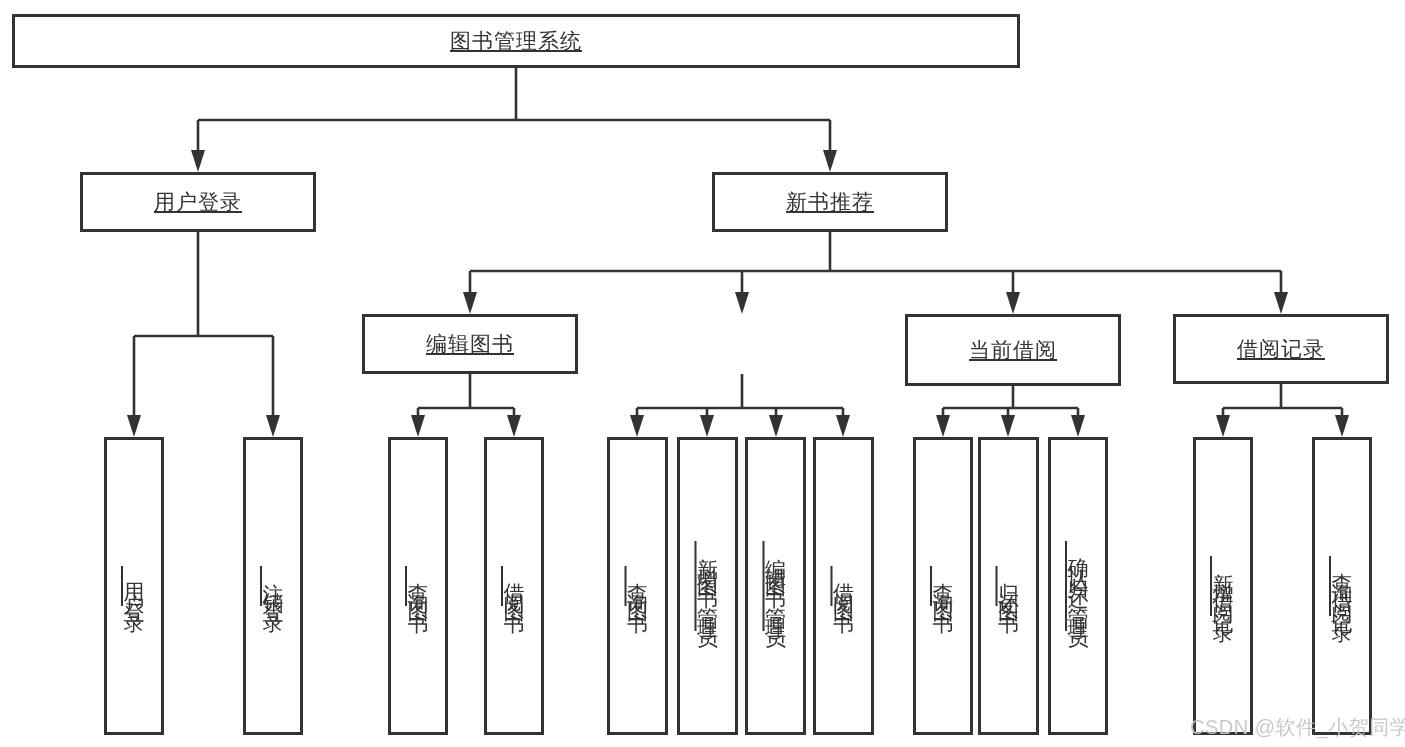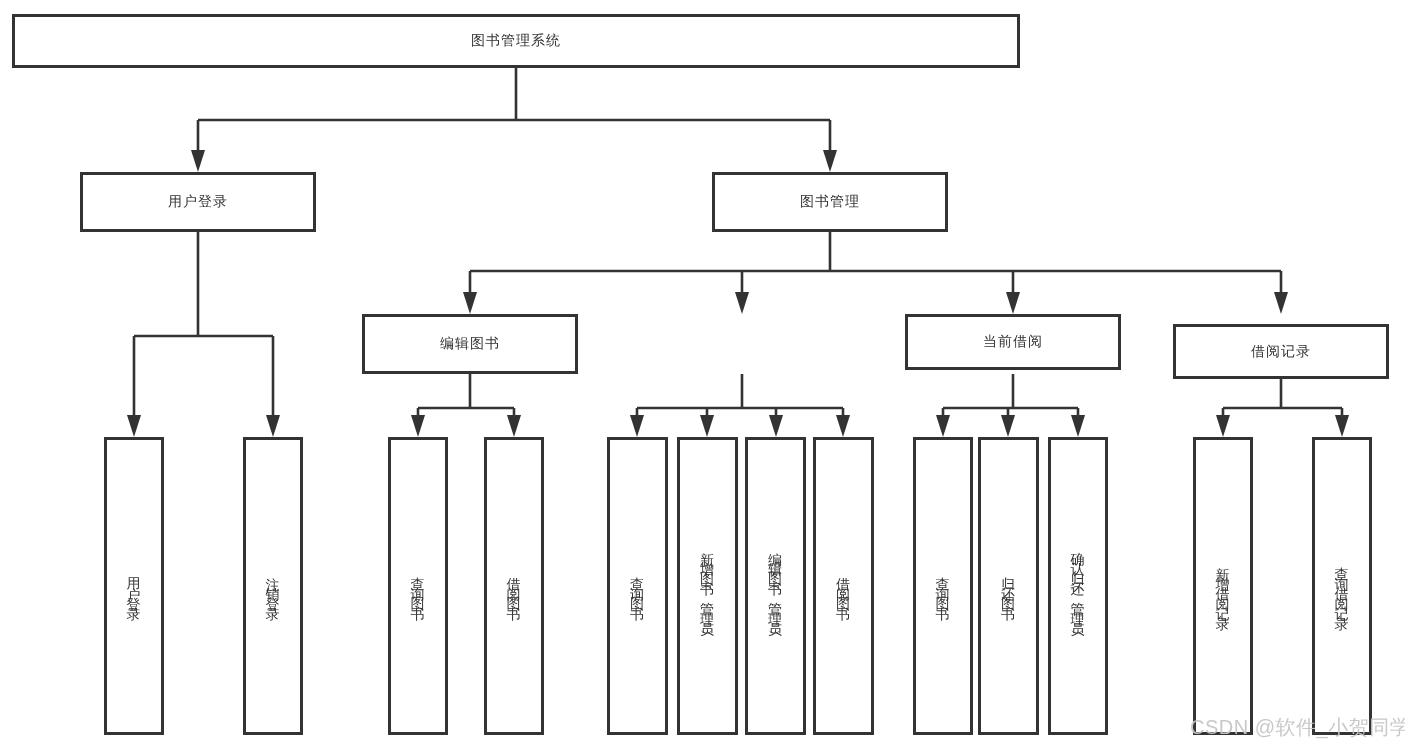--- a/index.html
+++ b/index.html
@@ -25,21 +25,22 @@
   .box{
     position:absolute;
     z-index:2;
     background:var(--box_bg);
     border:3px solid var(--border);
     box-sizing:border-box;
     display:flex;
     align-items:center;
     justify-content:center;
     color:var(--text);
-    font-size:14px;
+    font-size:21px;
+    text-decoration:underline;
   }
   .box.h .t{letter-spacing:1px;white-space:nowrap;}
   .box.v .t{
     writing-mode:vertical-rl;
     line-height:20px;
     letter-spacing:10px;
     white-space:nowrap;
   }
   #watermark{
     position:absolute;
@@ -95,30 +96,30 @@
   </svg>
 
   <div class="box h" style="left:12px;top:14px;width:1008px;height:54px">
     <span class="t">图书管理系统</span>
   </div>
 
   <div class="box h" style="left:80px;top:172px;width:236px;height:60px">
     <span class="t">用户登录</span>
   </div>
   <div class="box h" style="left:712px;top:172px;width:236px;height:60px">
-    <span class="t">图书管理</span>
+    <span class="t">新书推荐</span>
   </div>
 
   <div class="box h" style="left:362px;top:314px;width:216px;height:60px">
     <span class="t">编辑图书</span>
   </div>
-  <div class="box h" style="left:905px;top:314px;width:216px;height:56px">
+  <div class="box h" style="left:905px;top:314px;width:216px;height:72px">
     <span class="t">当前借阅</span>
   </div>
-  <div class="box h" style="left:1173px;top:324px;width:216px;height:55px">
+  <div class="box h" style="left:1173px;top:314px;width:216px;height:70px">
     <span class="t">借阅记录</span>
   </div>
 
   <div class="box v" style="left:104px;top:437px;width:60px;height:298px">
     <span class="t">用户登录</span>
   </div>
   <div class="box v" style="left:243px;top:437px;width:60px;height:298px">
     <span class="t">注销登录</span>
   </div>
 

